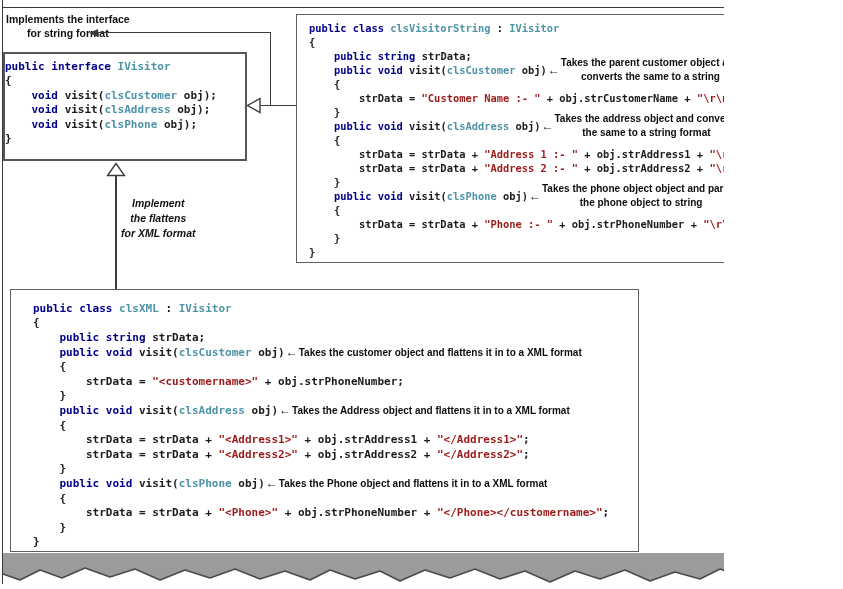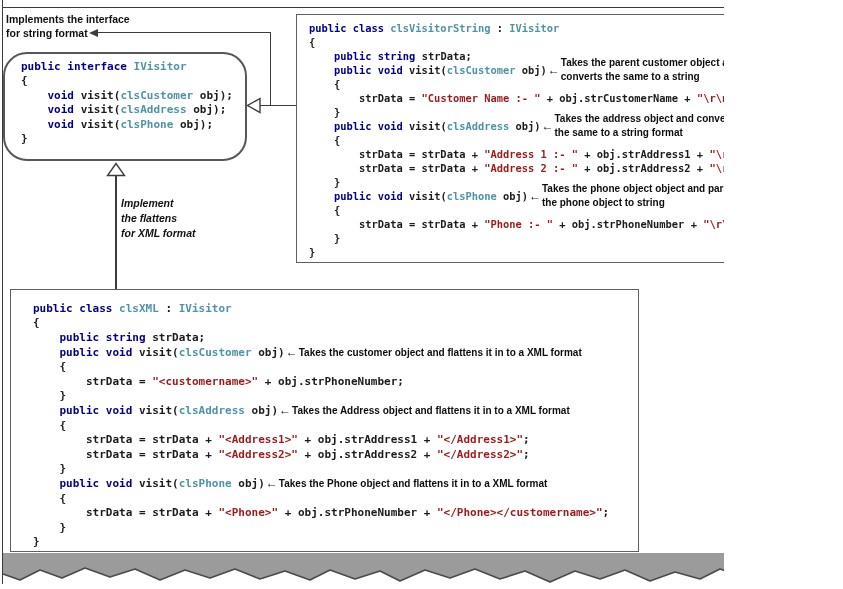--- a/index.html
+++ b/index.html
@@ -1,36 +1,36 @@
 <!DOCTYPE html>
 <html><head>
 <meta charset="utf-8">
 <style>
   html,body{margin:0;padding:0;background:#ffffff;}
   .canvas{position:relative;width:724px;height:589px;background:#ffffff;overflow:hidden;
-          font-family:"Liberation Sans",sans-serif;}
+          font-family:"Liberation Sans",sans-serif;text-align:center;}
   .page-line{position:absolute;background:#3a3a3a;}
   .page-line.top{left:2px;top:7px;width:836px;height:1px;}
   .page-line.left{left:2px;top:0;width:1px;height:584px;}
 
   .label{position:absolute;font-weight:bold;color:#111;font-size:10.5px;line-height:14px;white-space:nowrap;}
   .label1{left:6px;top:12px;}
   .label2{left:121px;top:196px;line-height:15px;font-style:italic;}
 
   .conn{position:absolute;background:#3c3c3c;}
   .conn.a{left:97px;top:32px;width:174px;height:1.4px;}
   .conn.b{left:270px;top:32px;width:1.4px;height:74px;}
   .conn.c{left:259px;top:105px;width:38px;height:1.4px;}
   .conn.d{left:115.4px;top:176px;width:1.4px;height:113px;}
   .ah-left{position:absolute;left:89px;top:29px;width:0;height:0;
            border-top:4px solid transparent;border-bottom:4px solid transparent;border-right:9px solid #3c3c3c;}
   .tri{position:absolute;}
 
   .codebox{position:absolute;background:#ffffff;border:1px solid #5f5f5f;box-sizing:border-box;}
-  .box-ivisitor{left:3px;top:52px;width:244px;height:109px;border-width:2px;border-color:#575757;padding:5px 0 0 16px;border-radius:24px;}
+  .box-ivisitor{left:3px;top:52px;width:244px;height:109px;border-width:2px;border-color:#575757;padding:5px 0 0 0;}
   .box-string{left:296px;top:14px;width:502px;height:249px;padding:6px 0 0 12px;}
   .box-xml{left:10px;top:289px;width:629px;height:263px;padding:11px 0 0 22px;}
 
   .code{font-family:"DejaVu Sans Mono","Liberation Mono",monospace;font-weight:bold;}
   .box-ivisitor .line{height:14.5px;font-size:11px;}
   .box-string   .line{height:14px;font-size:10.4px;}
   .box-xml      .line{height:14.6px;font-size:11px;}
   .line{display:flex;align-items:center;white-space:pre;}
   .line>span{white-space:pre;flex-shrink:0;}
   .kw{color:#00008B;}

